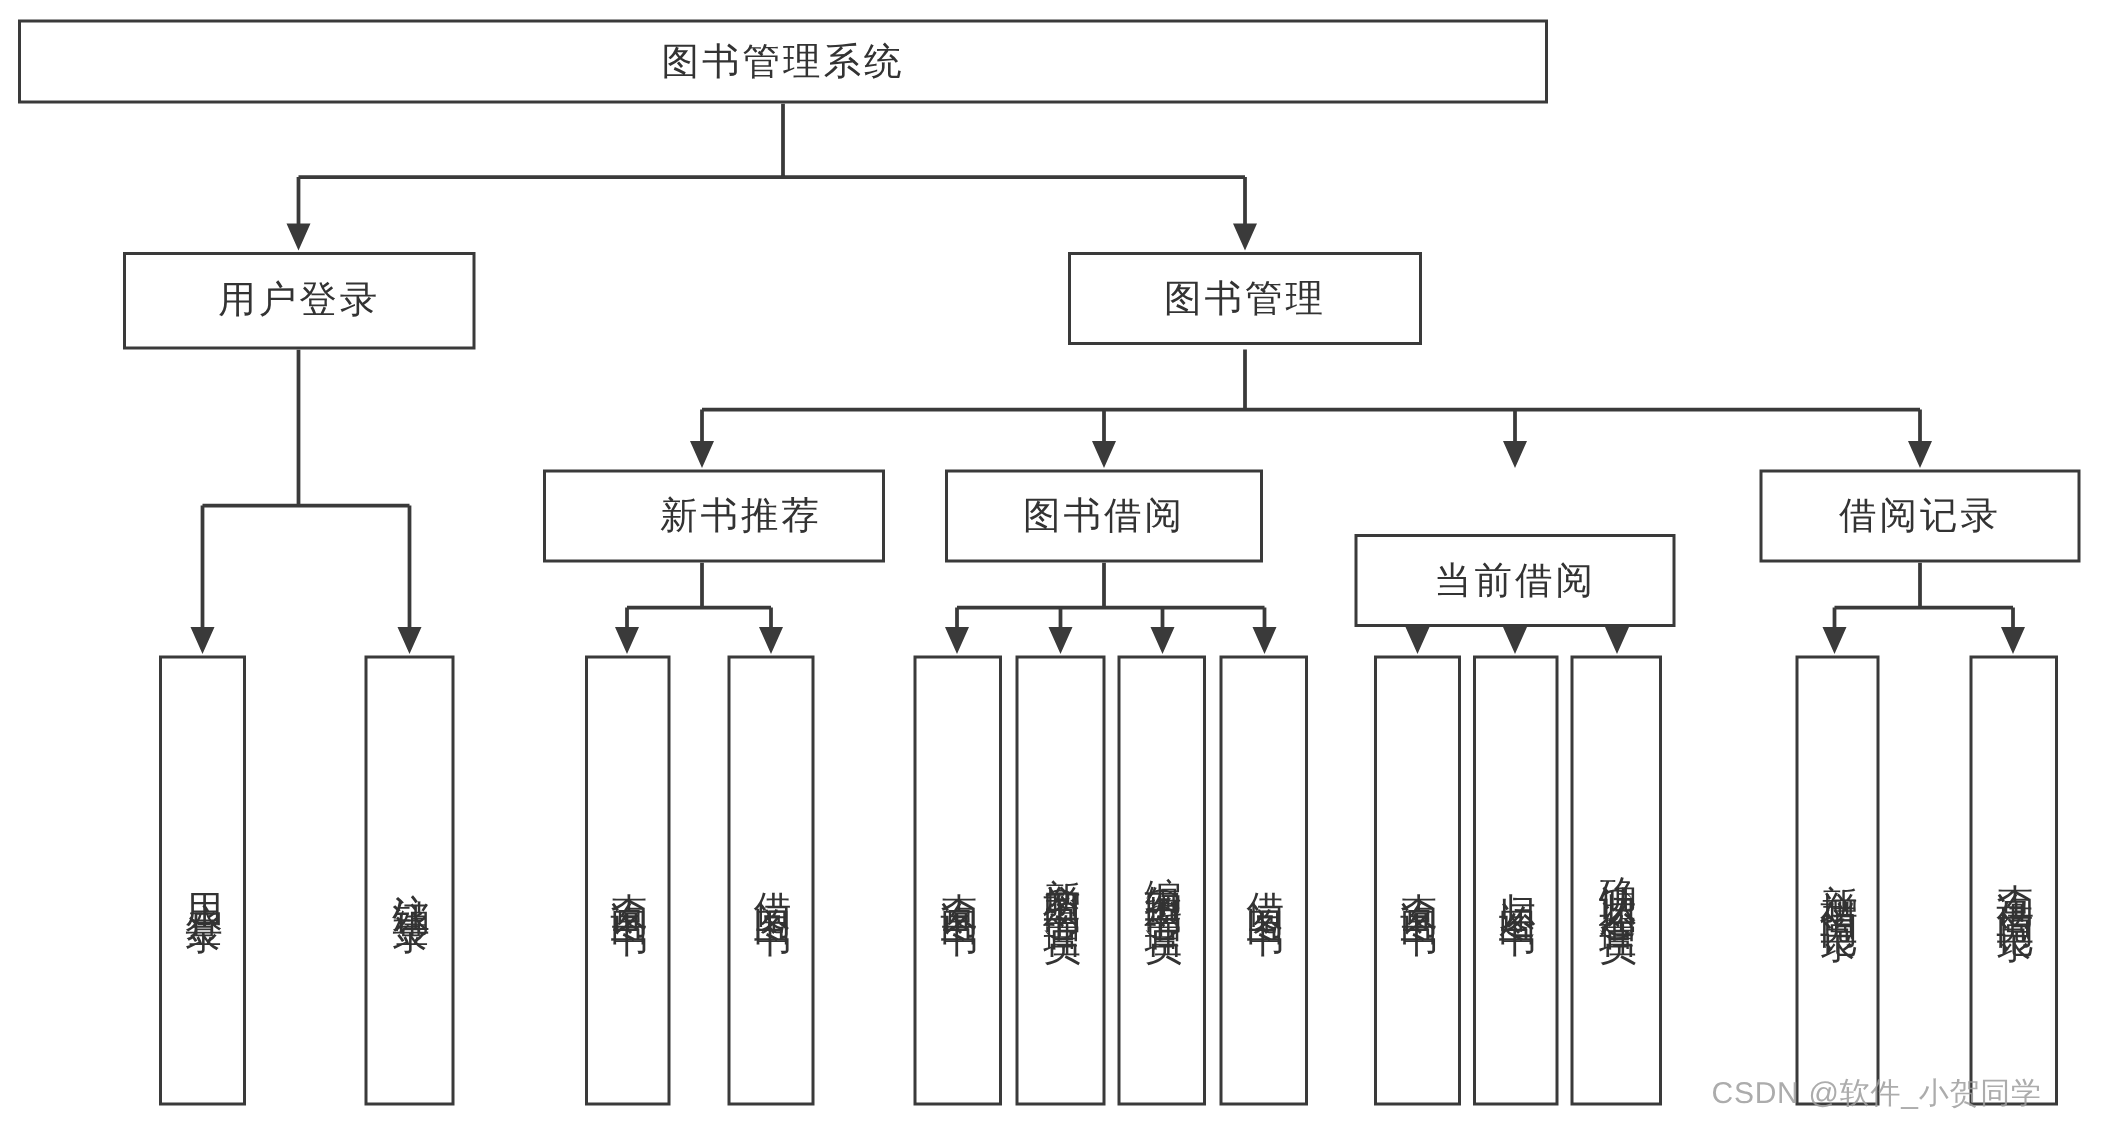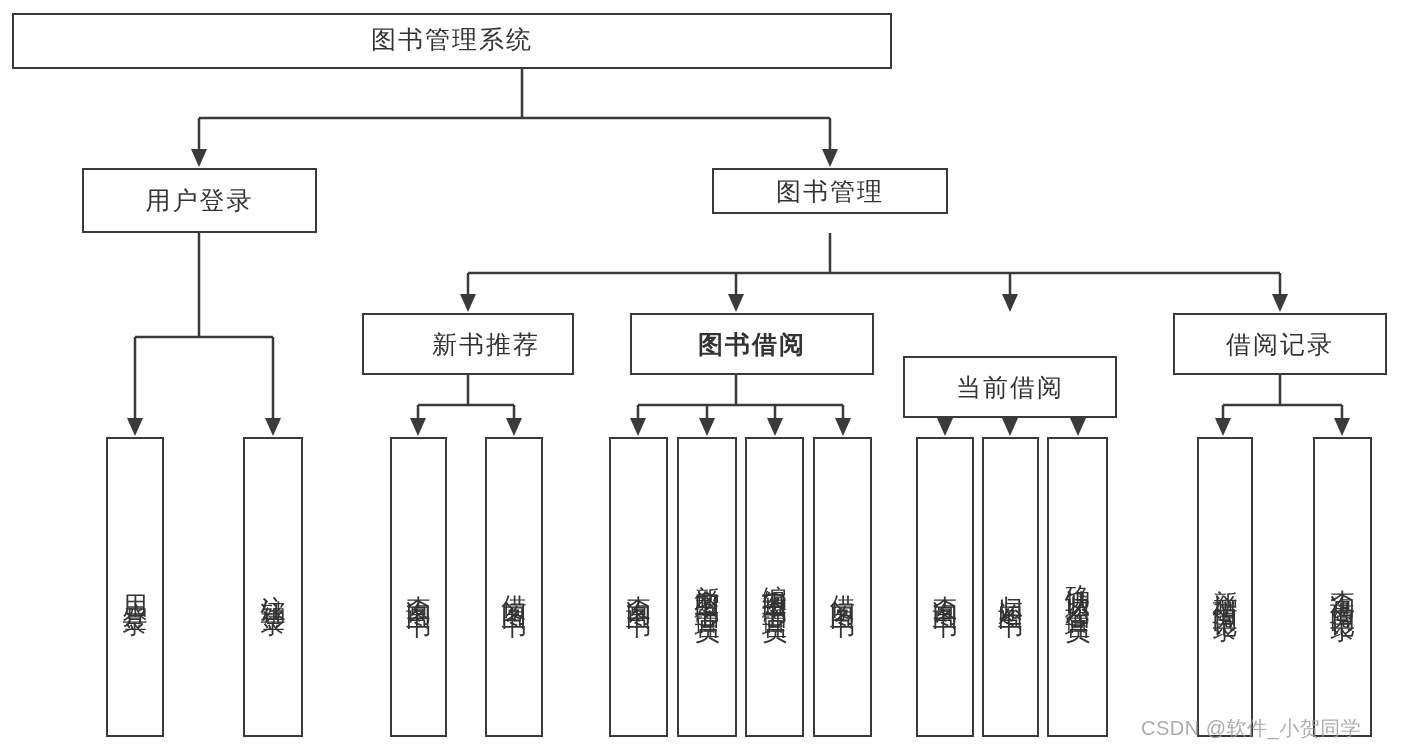--- a/index.html
+++ b/index.html
@@ -98,27 +98,27 @@
              M699 418 H715 L707 436 Z
              M767 418 H783 L775 436 Z
              M835 418 H851 L843 436 Z
              M937 418 H953 L945 436 Z
              M1002 418 H1018 L1010 436 Z
              M1070 418 H1086 L1078 436 Z
              M1215 418 H1231 L1223 436 Z
              M1334 418 H1350 L1342 436 Z" fill="#3a3a3a"></path>
   </svg>
 
-  <div class="hbox" style="left:12px; top:13px; width:880px; height:56px;font-family:Liberation Mono, monospace;">图书管理系统</div>
+  <div class="hbox" style="left:12px; top:13px; width:1020px; height:56px;">图书管理系统</div>
 
   <div class="hbox" style="left:82px; top:168px; width:235px; height:65px;">用户登录</div>
-  <div class="hbox" style="left:712px; top:168px; width:236px; height:46px;">图书管理</div>
+  <div class="hbox" style="left:712px; top:168px; width:236px; height:62px;">图书管理</div>
 
-  <div class="hbox" style="left:362px; top:313px; width:212px; height:62px;padding-left:36px;">新书推荐</div>
-  <div class="hbox" style="left:630px; top:313px; width:244px; height:62px;font-weight:bold;">图书借阅</div>
+  <div class="hbox" style="left:362px; top:313px; width:228px; height:62px;padding-left:36px;">新书推荐</div>
+  <div class="hbox" style="left:630px; top:313px; width:212px; height:62px;">图书借阅</div>
   <div class="hbox" style="left:903px; top:313px; width:214px; height:62px;margin-top:43px;">当前借阅</div>
   <div class="hbox" style="left:1173px; top:313px; width:214px; height:62px;">借阅记录</div>
 
   <div class="vbox" style="left:106px; width:58px;">用户登录</div>
   <div class="vbox" style="left:243px; width:60px;">注销登录</div>
 
   <div class="vbox" style="left:390px; width:57px;">查询图书</div>
   <div class="vbox" style="left:485px; width:58px;">借阅图书</div>
 
   <div class="vbox" style="left:609px; width:59px;">查询图书</div>

